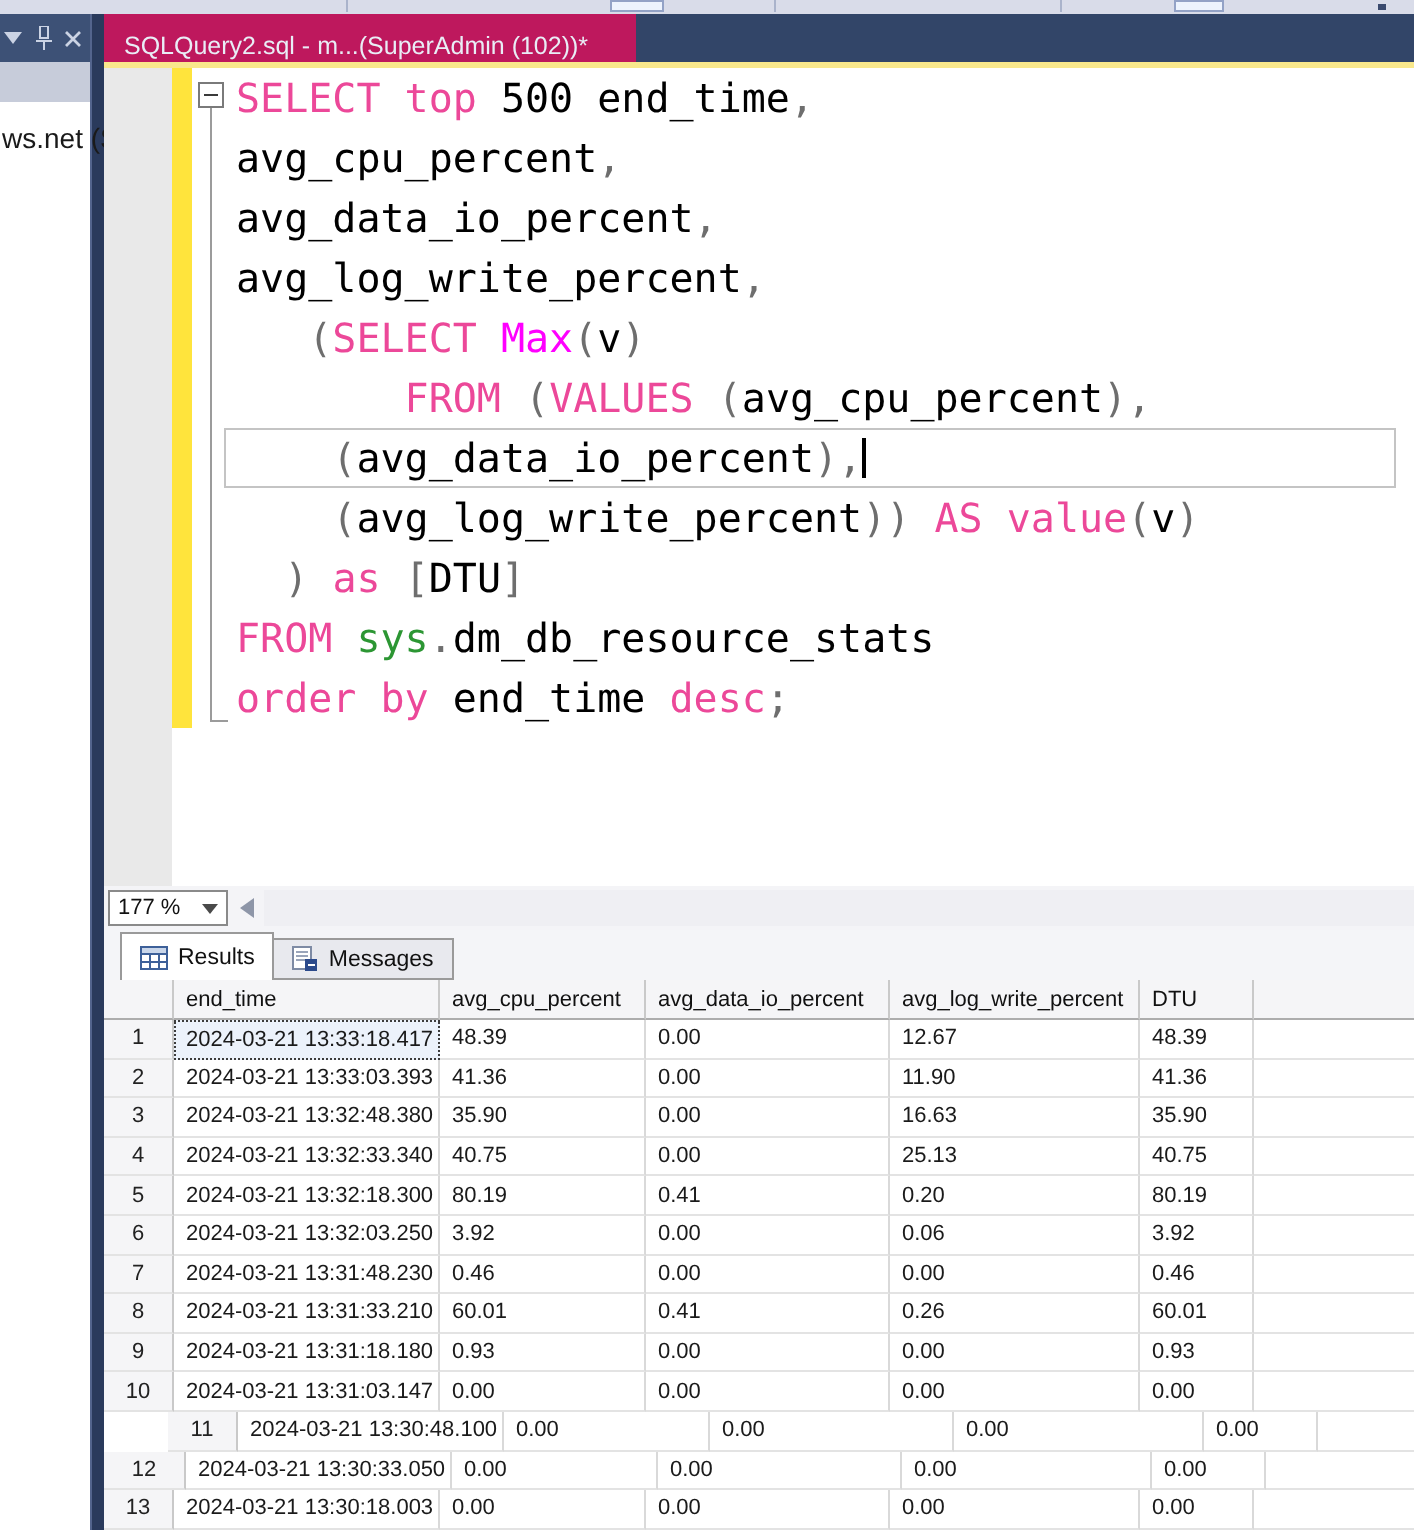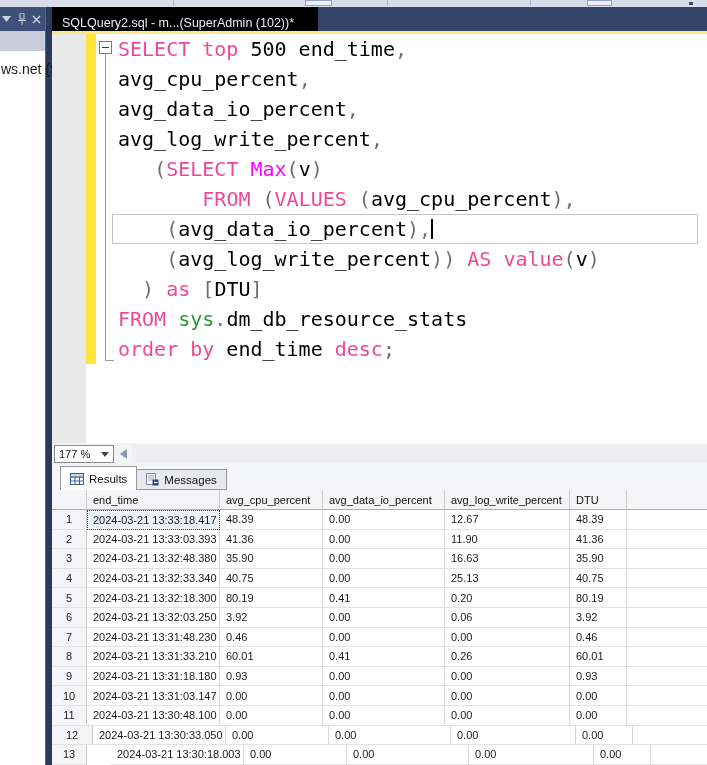--- a/index.html
+++ b/index.html
@@ -13,21 +13,21 @@
   .sliver-sep { position:absolute; top:0; width:1px; height:6px; background:#AAB3CB; }
   .sliver-dot { position:absolute; top:2px; width:4px; height:3px; background:#3A4A6E; }
 
   
   .panel-header { left:0; top:7px; width:45px; height:24px; background:#3D5176;
                   display:flex; align-items:center; justify-content:flex-end; gap:4px; padding-right:3px; }
   .ph-ico { width:11px; height:11px; display:flex; align-items:center; justify-content:center; }
   .divider-bar { left:45px; top:7px; width:7px; height:758px; background:#2A3A5C; border-left:1px solid #53648D; }
   .tab-bar { left:52px; top:7px; width:655px; height:24px; background:#324568; display:flex; }
   .doc-tab { height:24px; display:flex; align-items:center; font-size:12.5px; white-space:nowrap; }
-  .doc-tab.inactive { width:266px; color:#E9EDF6; background:#000000; padding:16px 10px; }
+  .doc-tab.inactive { width:266px; color:#E9EDF6; background:#be185d; padding:16px 10px; }
   .doc-tab.active { width:262px; color:#1B2B4D; background:#FBEFA0; padding:0 8px; gap:6px; }
   .tab-underline { left:52px; top:31px; width:655px; height:3px; background:#F9E88C; }
 
   
   .side-panel { left:0; top:31px; width:45px; height:734px; background:#FFFFFF; }
   .panel-toolbar { position:absolute; left:0; top:0; width:45px; height:21px; background:#C7CCDA; border-bottom:1px solid #FFFFFF; }
   .server-text { position:absolute; left:1px; top:30px; font-size:14px; color:#1A1A1A; white-space:nowrap; }
 
   
   .editor { left:52px; top:34px; width:655px; height:409px; background:#FFFFFF; }
@@ -285,40 +285,40 @@
       <div class="grow">
         <div class="gcell rownum" style="width: 35px;">10</div>
         <div class="gcell" style="width: 133px;">2024-03-21 13:31:03.147</div>
         <div class="gcell" style="width: 103px;">0.00</div>
         <div class="gcell" style="width: 122px;">0.00</div>
         <div class="gcell" style="width: 125px;">0.00</div>
         <div class="gcell" style="width: 57px;">0.00</div>
         <div class="gcell filler"></div>
       </div>
       <div class="grow">
-        <div class="gcell rownum" style="width: 35px;">11</div>
+        <div class="gcell rownum" style="width: 35px; margin-left: 32px;">11</div>
         <div class="gcell" style="width: 133px;">2024-03-21 13:30:48.100</div>
         <div class="gcell" style="width: 103px;">0.00</div>
         <div class="gcell" style="width: 122px;">0.00</div>
         <div class="gcell" style="width: 125px;">0.00</div>
         <div class="gcell" style="width: 57px;">0.00</div>
         <div class="gcell filler"></div>
       </div>
       <div class="grow">
         <div class="gcell rownum" style="width: 41px;">12</div>
         <div class="gcell" style="width: 133px;">2024-03-21 13:30:33.050</div>
         <div class="gcell" style="width: 103px;">0.00</div>
         <div class="gcell" style="width: 122px;">0.00</div>
         <div class="gcell" style="width: 125px;">0.00</div>
         <div class="gcell" style="width: 57px;">0.00</div>
         <div class="gcell filler"></div>
       </div>
       <div class="grow">
         <div class="gcell rownum" style="width: 35px;">13</div>
-        <div class="gcell" style="width: 133px; margin-left: 24px;">2024-03-21 13:30:18.003</div>
+        <div class="gcell" style="width: 133px;">2024-03-21 13:30:18.003</div>
         <div class="gcell" style="width: 103px;">0.00</div>
         <div class="gcell" style="width: 122px;">0.00</div>
         <div class="gcell" style="width: 125px;">0.00</div>
         <div class="gcell" style="width: 57px;">0.00</div>
         <div class="gcell filler"></div>
       </div>
     </div>
 </div>
 
 </body></html>

